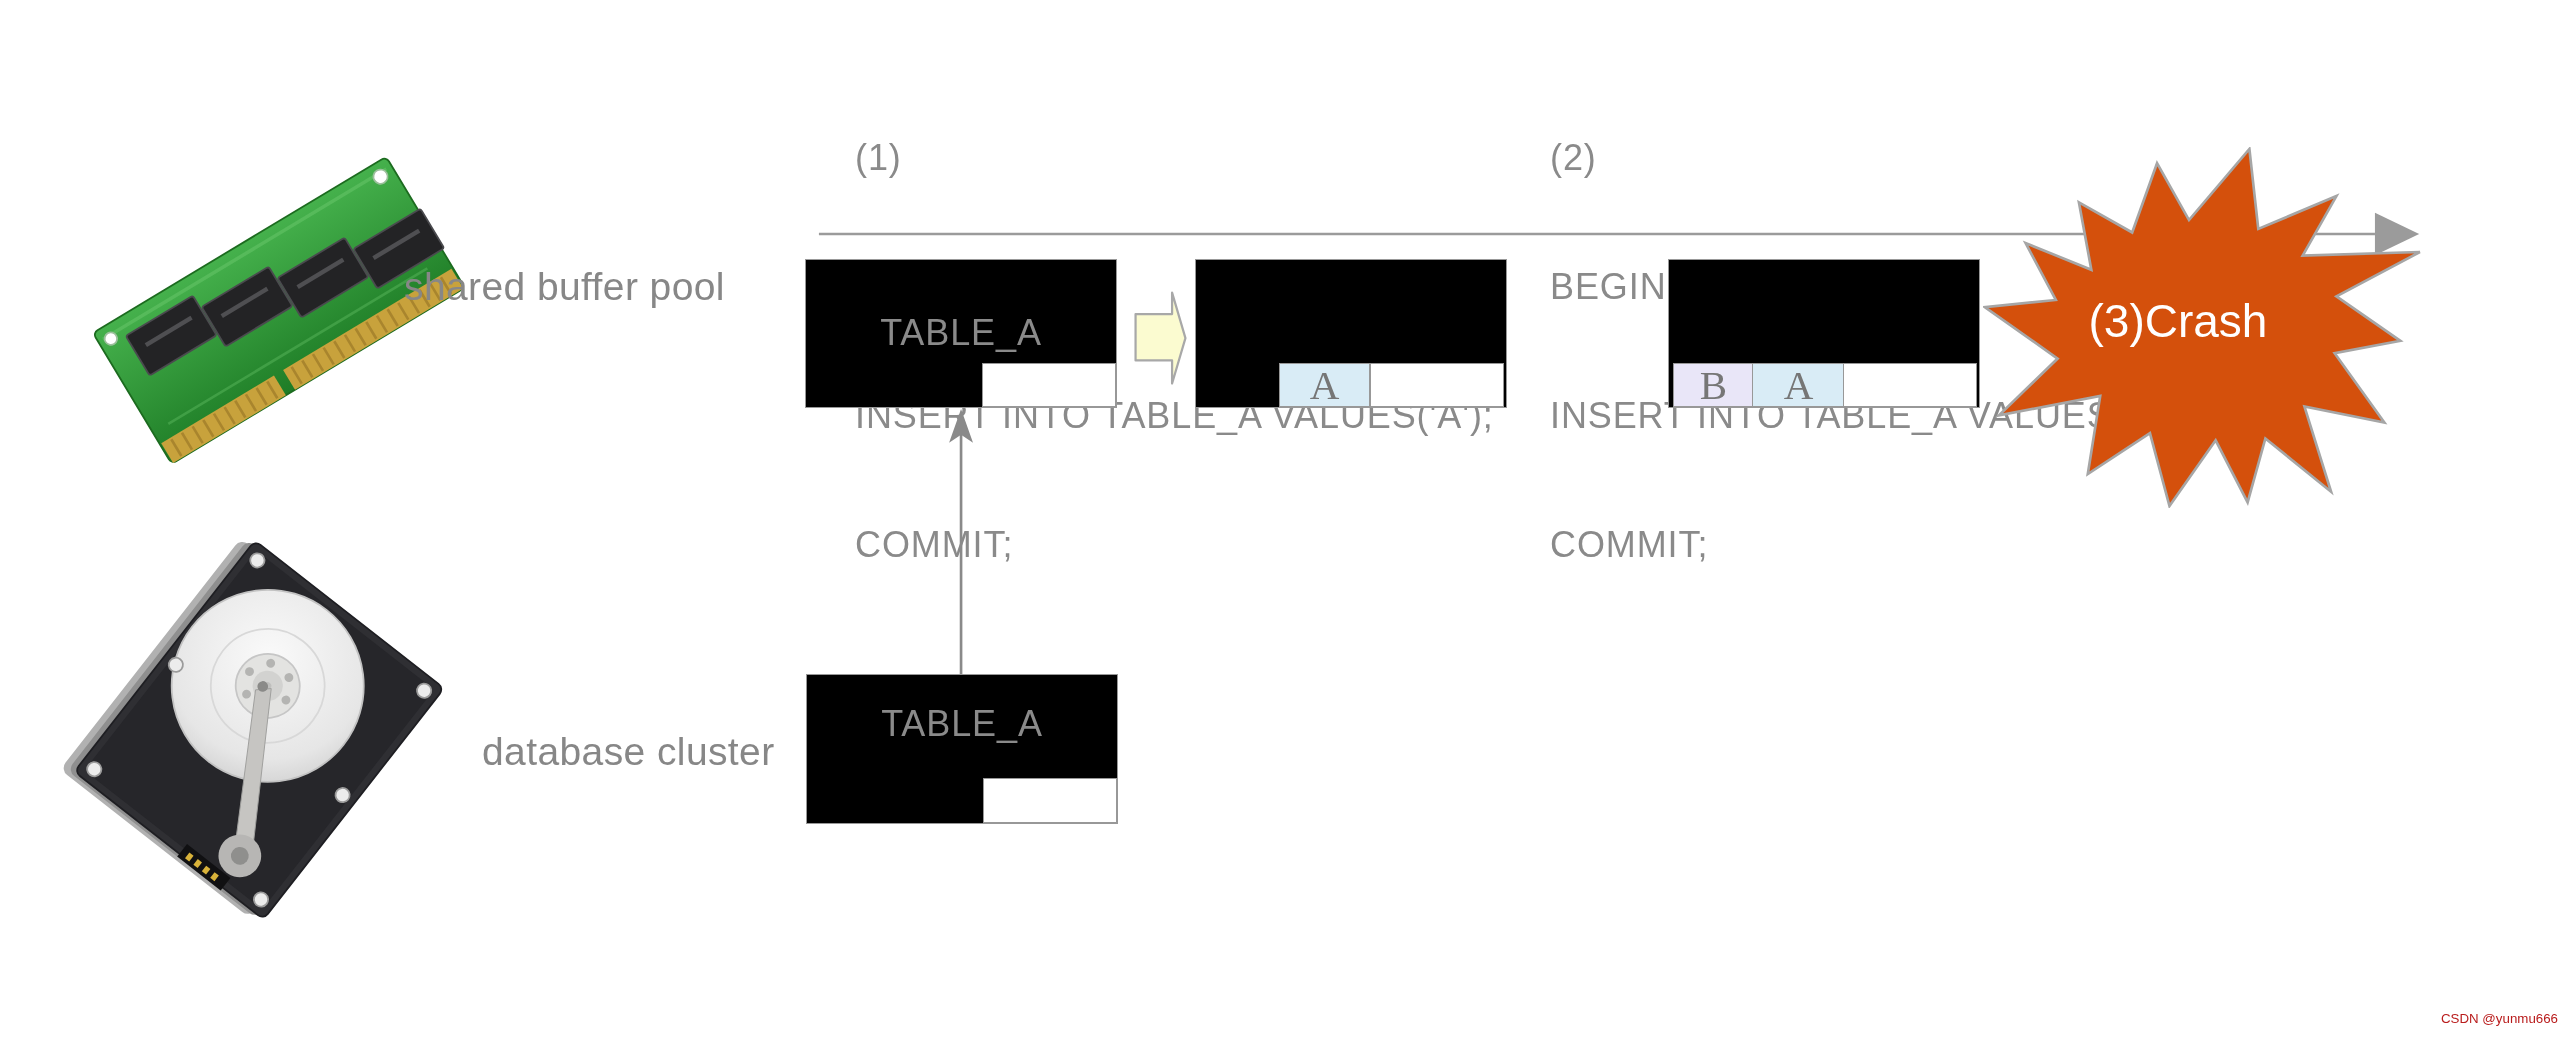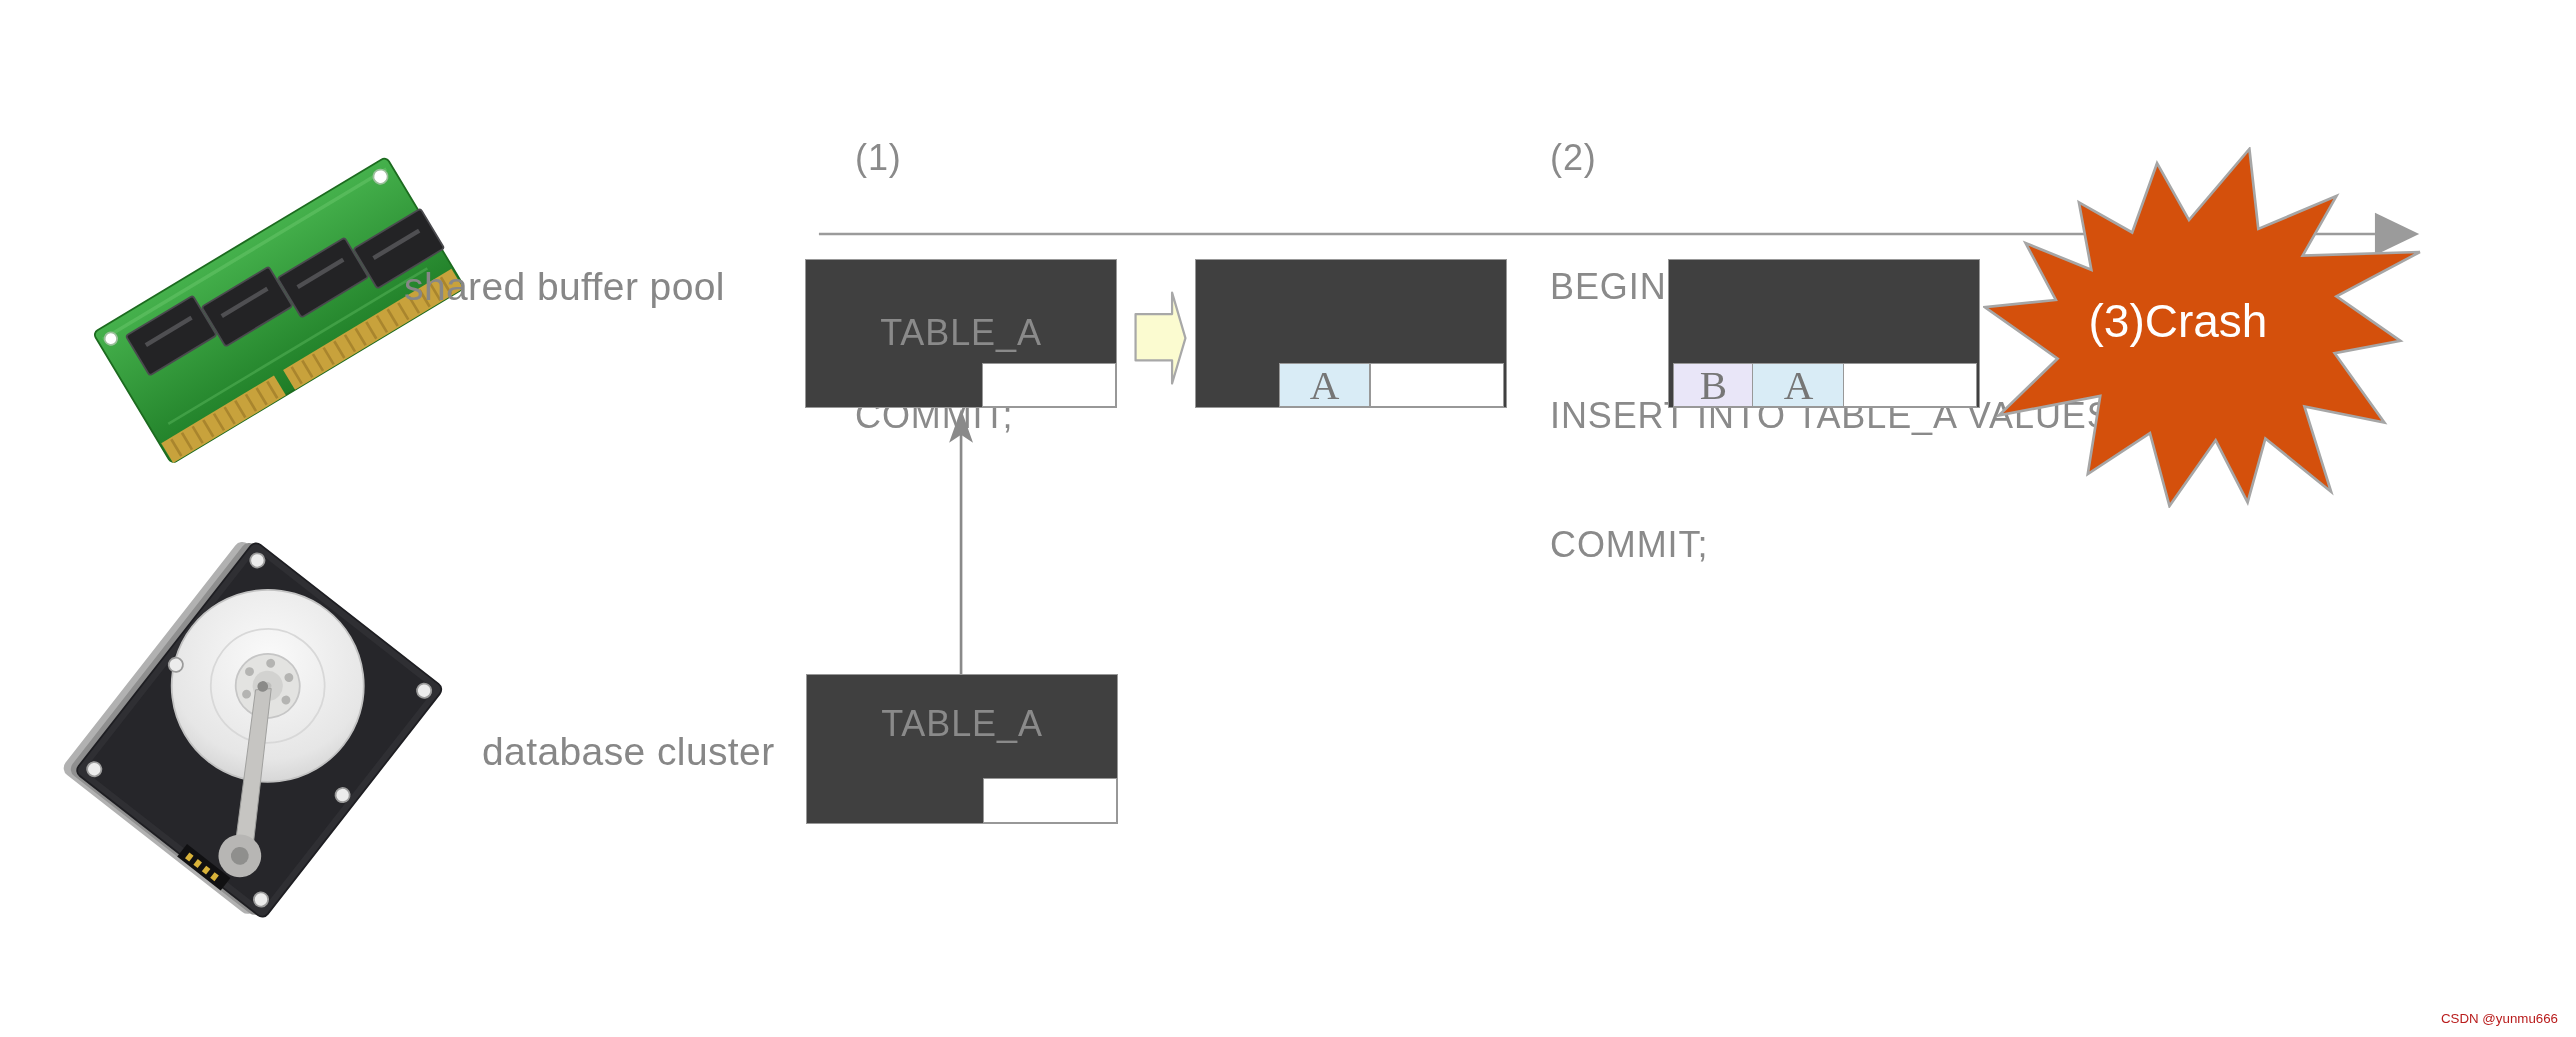--- a/index.html
+++ b/index.html
@@ -12,21 +12,21 @@
   .side-label{
     position:absolute;
     color:#878787;font-size:39px;white-space:nowrap;letter-spacing:0.4px;
   }
   .code-block{
     position:absolute;color:#8a8a8a;font-size:36px;line-height:43px;
     letter-spacing:0.9px;white-space:pre;
   }
   .tbl{
     position:absolute;width:312px;height:149px;
-    border:1.8px solid #989898;box-sizing:border-box;background:#404040;
+    border:1.8px solid #989898;box-sizing:border-box;background:#000000;
   }
   .tbl-title{
     position:absolute;left:0;width:100%;text-align:center;
     color:#8a8a8a;font-size:36px;letter-spacing:0.9px;
   }
   .page-cell{
     position:absolute;box-sizing:border-box;border:1.8px solid #989898;
     display:flex;align-items:center;justify-content:center;
     font-family:"Liberation Serif", serif;font-size:41px;color:#767676;
     background:#ffffff;
@@ -131,20 +131,21 @@
 <div class="side-label" style="left:482px;top:730px;text-align:center;">database cluster</div>
 
 <svg class="abs" style="left:814px;top:211px;z-index:1;" width="1611" height="46" viewBox="0 0 1814 52">
   <line x1="2" y1="26" x2="1761" y2="26" stroke="#9b9b9b" stroke-width="3"></line>
   <polygon points="1761,2 1761,50 1811,26" fill="#9b9b9b"></polygon>
 </svg>
 
 <div class="code-block" style="left:855px;top:50px;">
   <div>(1)</div>
   <div>BEGIN;</div>
+  <div>INSERT INTO TABLE_A VALUES('A');</div>
   <div>COMMIT;</div>
 </div>
 
 <div class="code-block" style="left:1550px;top:50px;">
   <div>(2)</div>
   <div>BEGIN;</div>
   <div>INSERT INTO TABLE_A VALUES('B');</div>
   <div>COMMIT;</div>
 </div>
 

